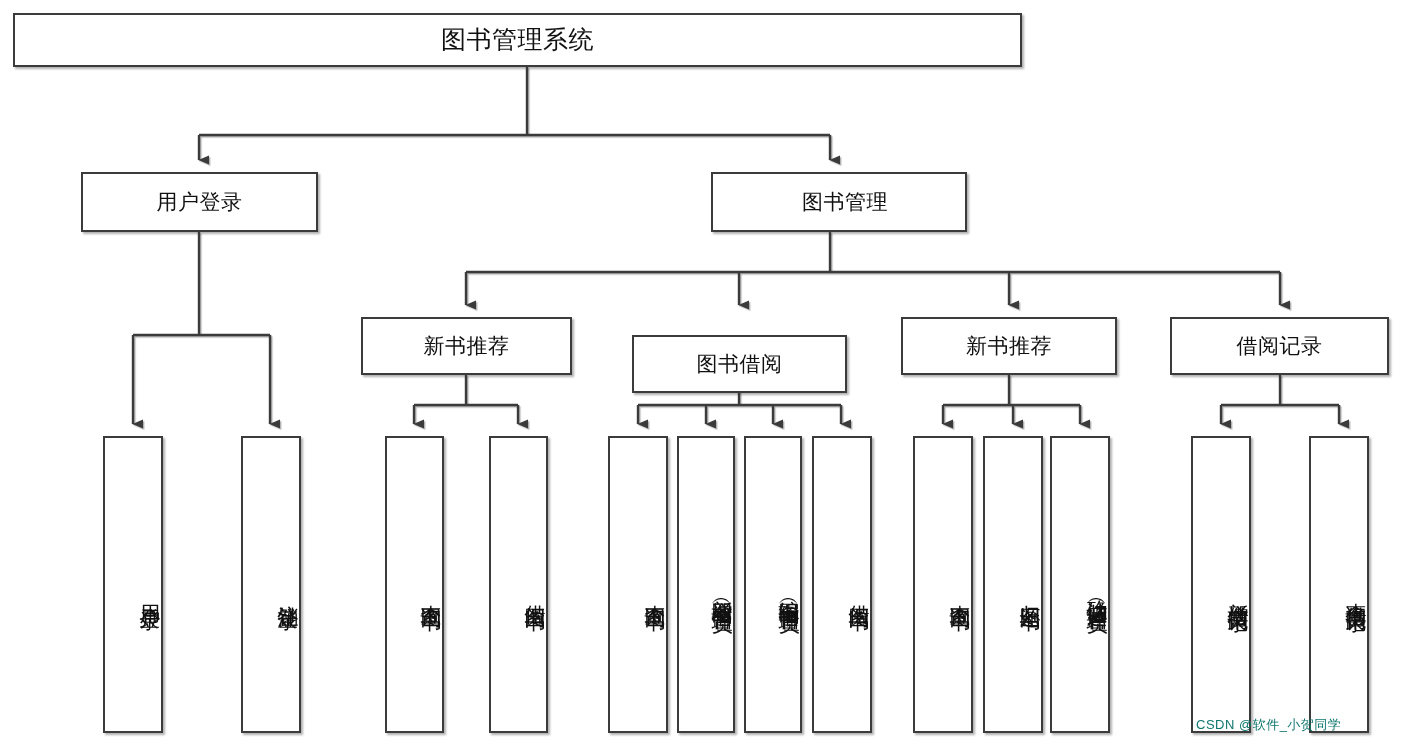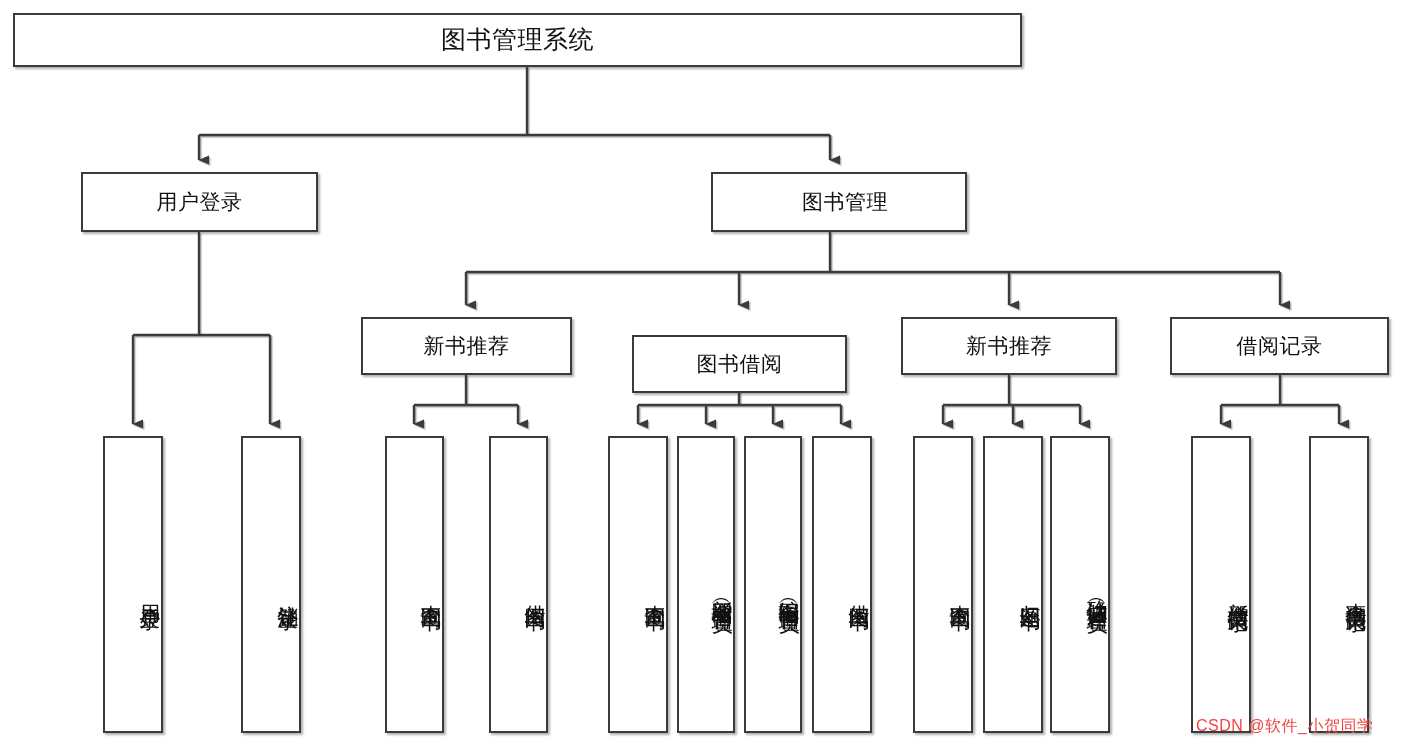--- a/index.html
+++ b/index.html
@@ -56,22 +56,22 @@
     letter-spacing: 2px;
   }
   .node-v .vlabel {
     writing-mode: vertical-rl;
     text-orientation: upright;
     letter-spacing: 2px;
     line-height: 1;
   }
   .watermark {
     position: absolute;
-    font-size: 16px;
-    color: #ef4444;
+    font-size: 13px;
+    color: #0f766e;
     white-space: nowrap;
     letter-spacing: 0.5px;
   }
 </style>
 </head>
 <body>
 
 <div id="canvas">
 
   <svg id="edge-layer" viewBox="0 0 1405 747" xmlns="http://www.w3.org/2000/svg">

